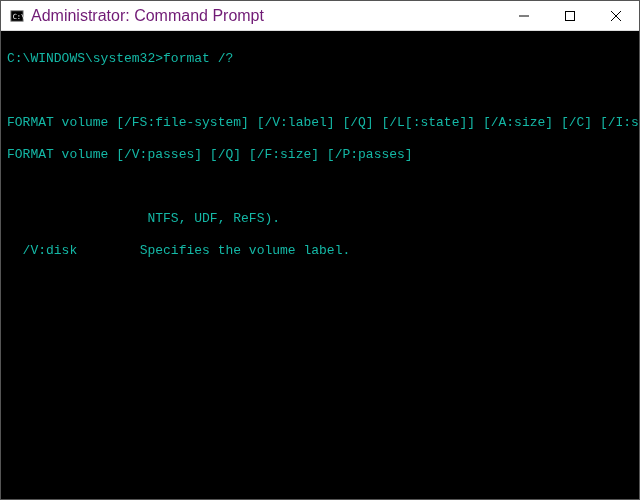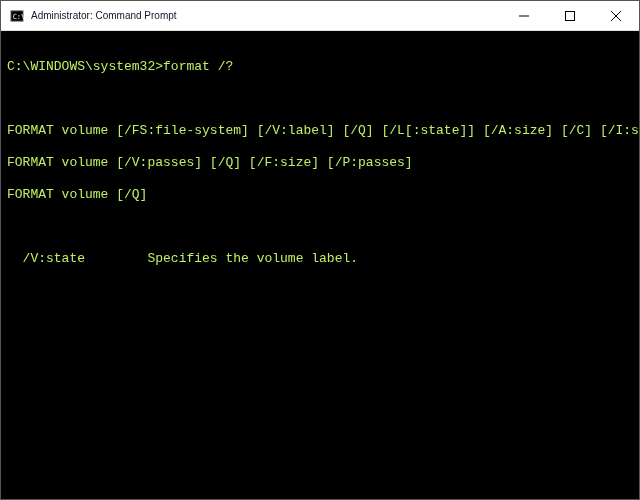--- a/index.html
+++ b/index.html
@@ -29,42 +29,42 @@
       height: 16px;
       margin-left: 8px;
       margin-right: 6px;
       display: flex;
       align-items: center;
       justify-content: center;
     }
     .titlebar-icon svg { width: 14px; height: 14px; }
     .titlebar-title {
       flex: 1;
-      font-size: 10px;
-      color: #0f172a;
+      font-size: 16px;
+      color: #701a75;
     }
     .titlebar-buttons { display: flex; }
     .titlebar-btn {
       width: 46px;
       height: 30px;
       display: flex;
       align-items: center;
       justify-content: center;
       font-size: 14px;
       color: #000;
     }
     .titlebar-btn svg { width: 10px; height: 10px; }
     .terminal {
       flex: 1;
       background: #000000;
-      color: #bef264;
+      color: #14b8a6;
       font-family: Consolas, "Courier New", monospace;
       font-size: 13px;
       line-height: 16px;
-      padding: 12px 6px;
+      padding: 4px 6px;
       white-space: pre-wrap;
       word-break: break-all;
       overflow: hidden;
     }
     .terminal .line { white-space: pre; }
   </style>
 </head>
 <body>
 
 <div class="window">
@@ -94,23 +94,23 @@
           </svg>
       </div>
     </div>
   </div>
 
   <div class="terminal">
 <div class="line"><span>C:\WINDOWS\system32&gt;</span><span>format /?</span></div>
 <div class="line"> </div>
 <div class="line">FORMAT volume [/FS:file-system] [/V:label] [/Q] [/L[:state]] [/A:size] [/C] [/I:state] [/X] [/P:passes] [/S:state]</div>
 <div class="line">FORMAT volume [/V:passes] [/Q] [/F:size] [/P:passes]</div>
-<div class="line">FORMAT volume [/Q]</div>
 <div class="line"> </div>
-<div class="line"><span>  /V:state</span>        <span>Specifies the volume label.</span></div>
+<div class="line">                  <span>NTFS, UDF, ReFS).</span></div>
+<div class="line"><span>  /V:disk</span>        <span>Specifies the volume label.</span></div>
 
 
 
 
 
 
 
 
 
 

